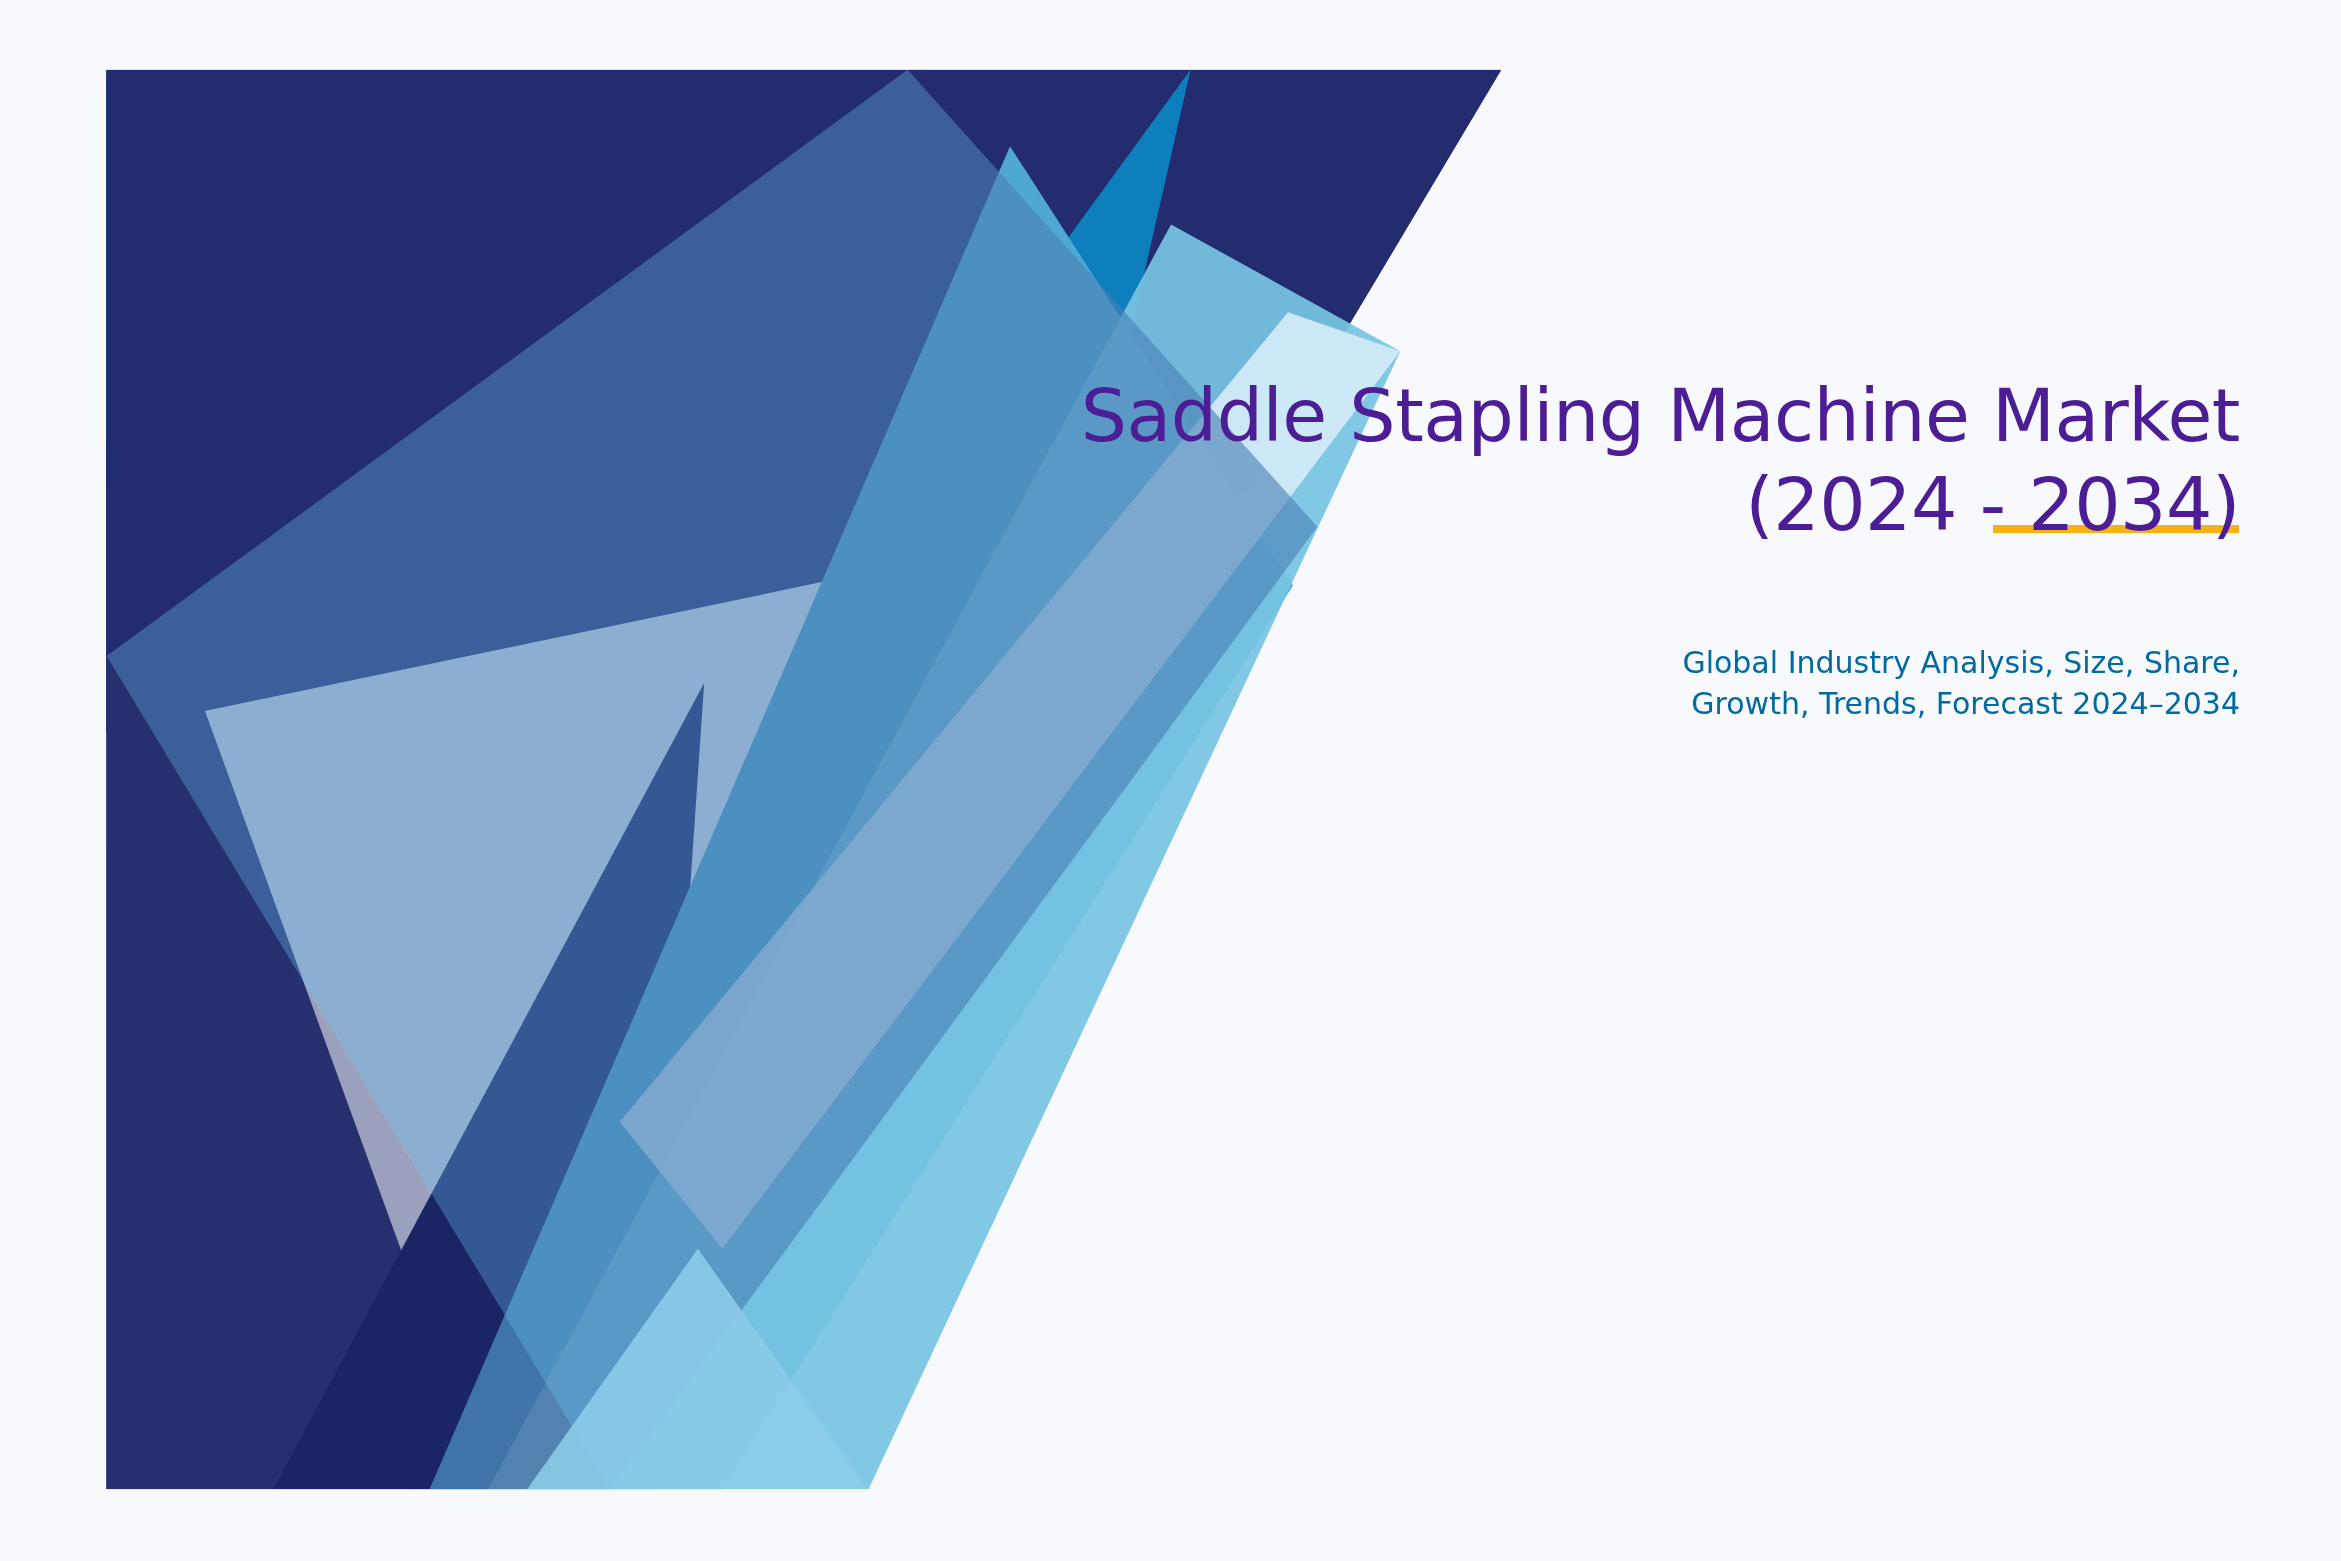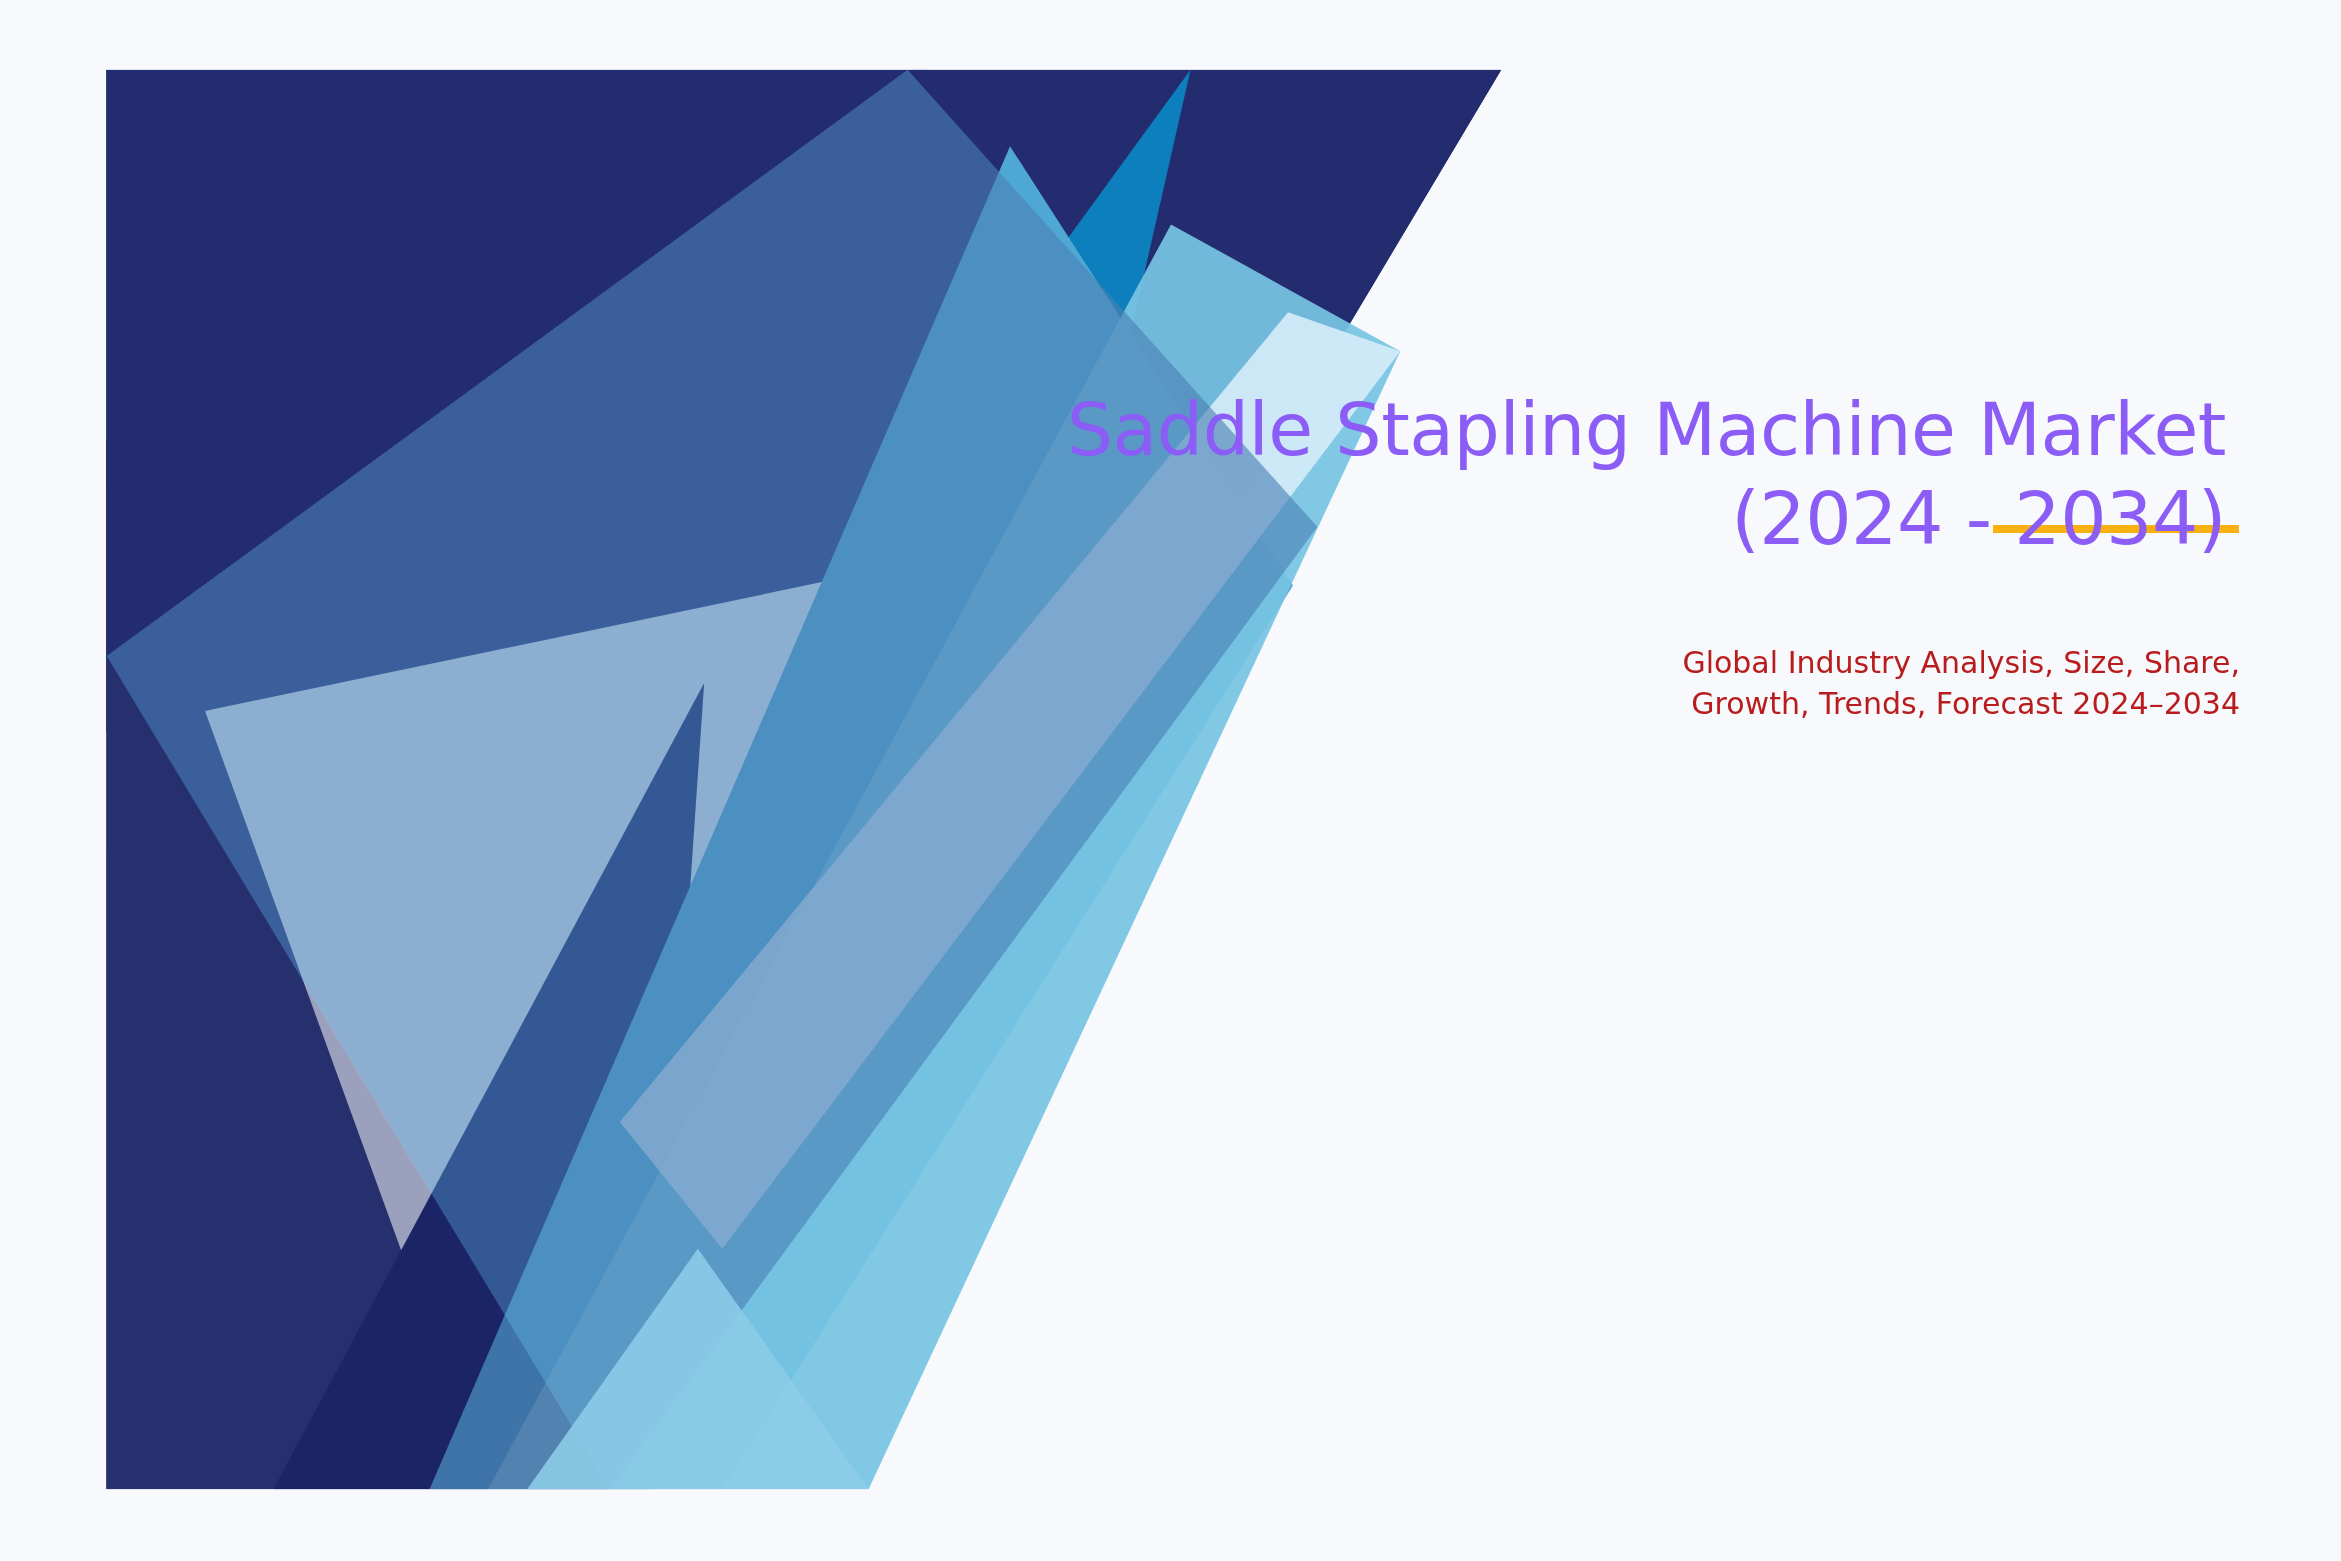--- a/index.html
+++ b/index.html
@@ -40,27 +40,27 @@
   
   #title-block {
     position: absolute;
     left: 976px;
     top: 371px;
     width: 1264px;
     text-align: right;
   }
 
   #cover-title {
-    margin: 14px;
+    margin: 0;
     font-family: "DejaVu Sans", sans-serif;
     font-weight: 400;
     font-size: 73px;
     line-height: 1.22;
     letter-spacing: -0.5px;
-    color: #8b5cf6;
+    color: #4c1d95;
     text-align: right;
     white-space: pre-line;
     position: relative;
     z-index: 2;
   }
 
   
   #title-accent-rule {
     position: absolute;
     left: 1993px;
@@ -74,21 +74,21 @@
   #cover-subtitle {
     position: absolute;
     left: 1415px;
     top: 643px;
     width: 825px;
     margin: 0;
     font-family: "DejaVu Sans", sans-serif;
     font-weight: 400;
     font-size: 30px;
     line-height: 1.36;
-    color: #b91c1c;
+    color: #0369a1;
     text-align: right;
     white-space: pre-line;
   }
 </style>
 </head>
 <body>
 
 <div id="cover-page">
 
   <div id="cover-artwork">

